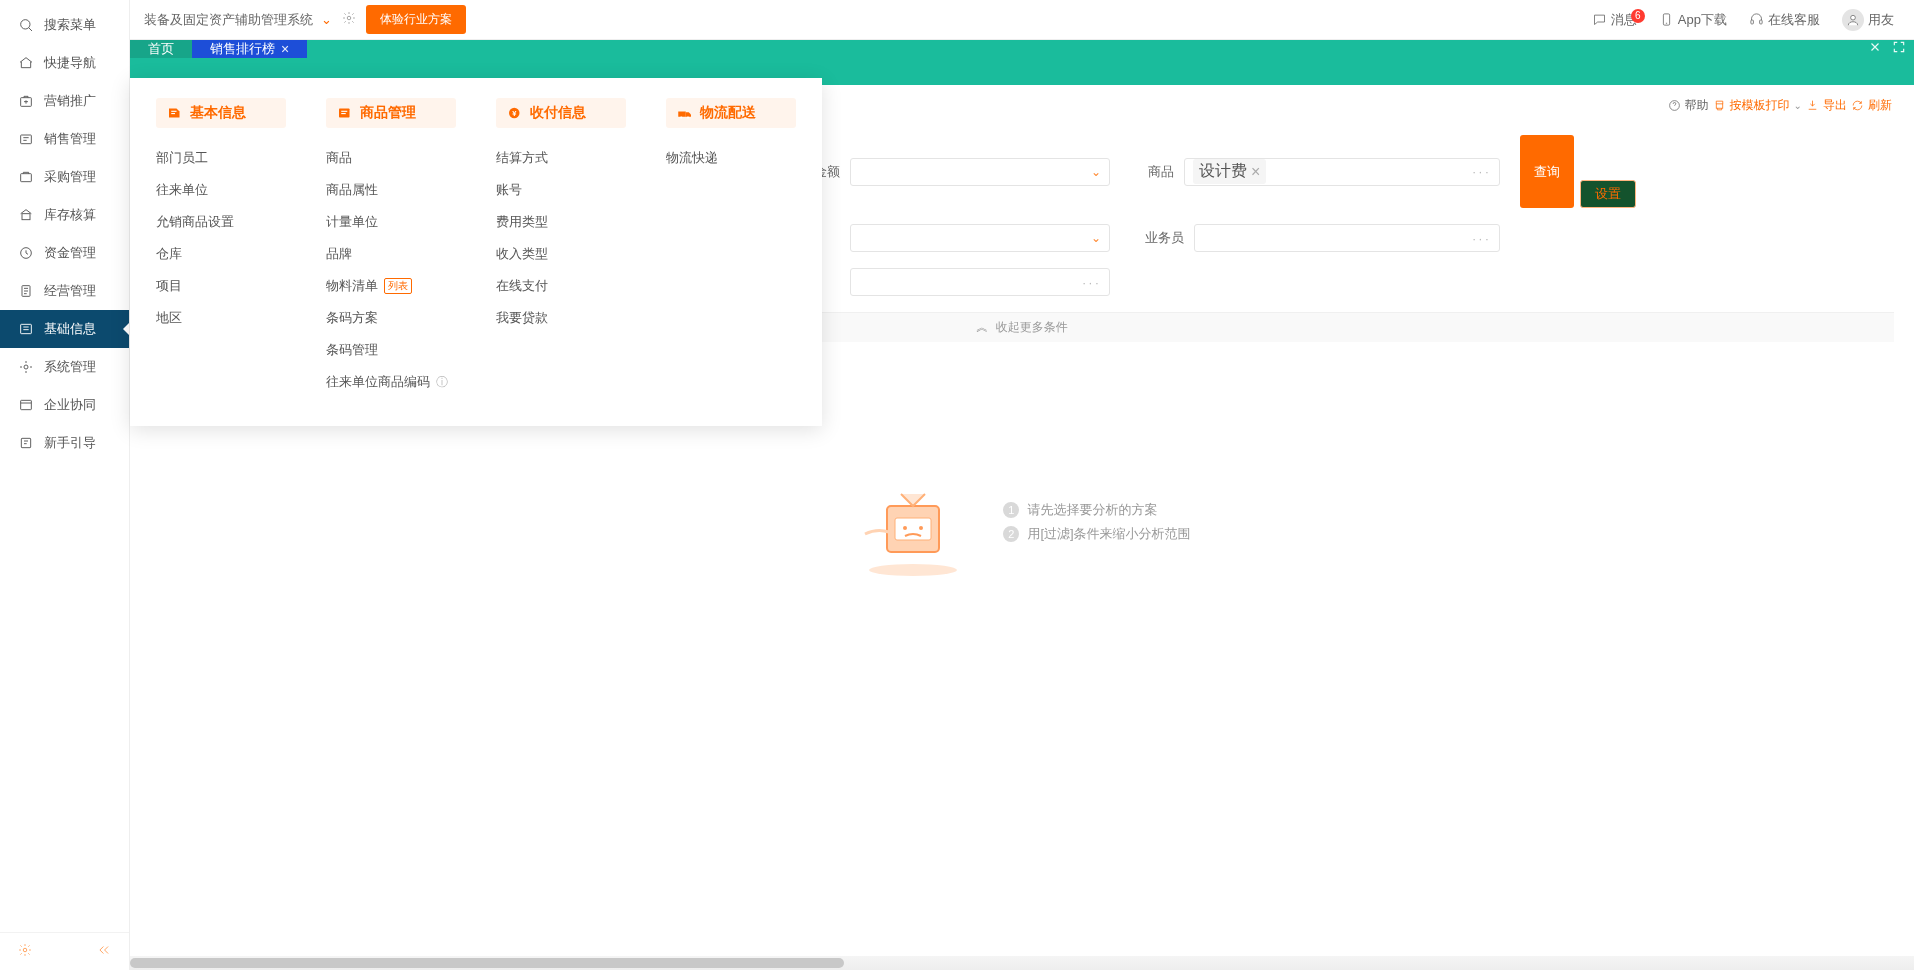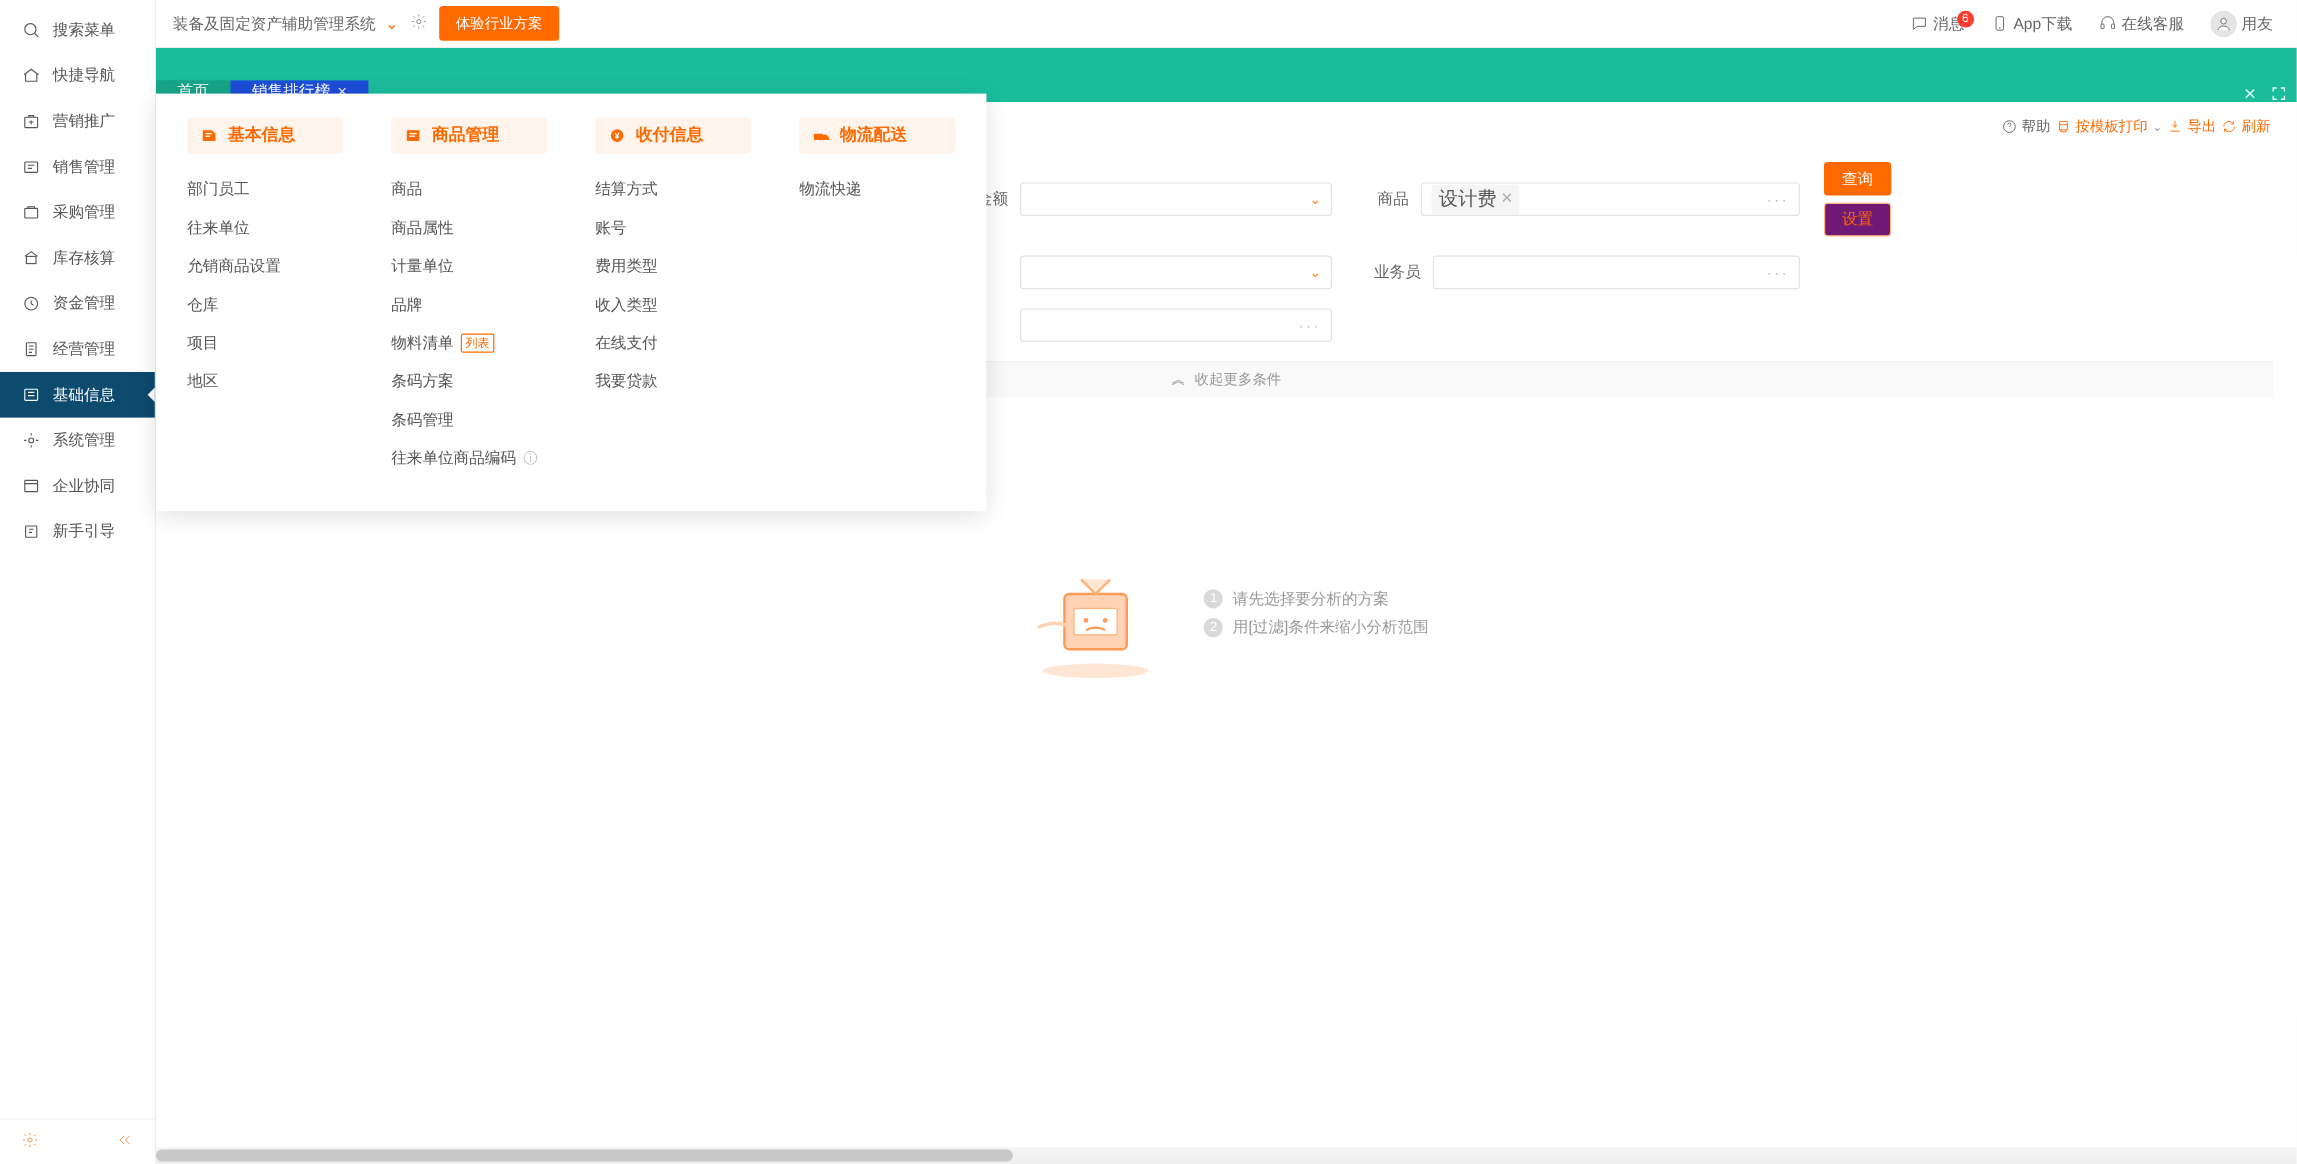--- a/index.html
+++ b/index.html
@@ -31,21 +31,21 @@
 .gear-top { color:#888; cursor:pointer; }
 .btn-orange { background:#ff6a00; color:#fff; border:none; padding:6px 14px; border-radius:3px; font-size:12px; cursor:pointer; }
 .top-spacer { flex:1; }
 .top-action { display:flex; align-items:center; gap:4px; color:#666; cursor:pointer; padding:0 6px; position:relative; }
 .top-action svg { width:15px; height:15px; stroke:currentColor; fill:none; stroke-width:1.3; }
 .badge { position:absolute; top:-2px; right:-2px; background:#ff3b30; color:#fff; border-radius:50%; width:14px; height:14px; font-size:10px; display:flex; align-items:center; justify-content:center; }
 .avatar { width:22px; height:22px; border-radius:50%; background:#e4e4e4; display:flex; align-items:center; justify-content:center; }
 .avatar svg { width:14px; height:14px; fill:#fff; }
 
 
-.tabs-row { height:45px; background:#1abc9c; display:flex; align-items:flex-end; position:relative; }
+.tabs-row { height:45px; background:#1abc9c; display:flex; align-items:flex-start; position:relative; }
 .tab { display:flex; align-items:center; padding:0 18px; color:#e8fbf6; cursor:pointer; gap:6px; font-size:13px; }
 .tab.home { background:#17a589; color:#fff; }
 .tab.active { background:#1d4ed8; color:#fff; }
 .tab-close { font-size:14px; opacity:.9; cursor:pointer; font-family: sans-serif; }
 .tabs-right { margin-left:auto; display:flex; align-items:center; gap:10px; padding-right:8px; color:#e8fbf6; }
 .tabs-right span { cursor:pointer; font-size:16px; display:flex; align-items:center; }
 
 
 .content { flex:1; position:relative; background:#fff; overflow:hidden; }
 .toolbar { position:absolute; top:12px; right:22px; display:flex; align-items:center; gap:4px; }
@@ -58,23 +58,23 @@
 .filter-area { padding:50px 20px 0 20px; }
 .filter-row { display:flex; align-items:center; gap:20px; margin-bottom:16px; }
 .filter-cell { display:flex; align-items:center; gap:10px; flex:1; min-width:0; }
 .filter-label { width:44px; text-align:right; color:#666; font-size:13px; flex-shrink:0; }
 .filter-label.wide { width: 54px; }
 .filter-input { flex:1; height:28px; border:1px solid #e4e4e4; border-radius:3px; display:flex; align-items:center; justify-content:space-between; padding:0 8px; color:#999; background:#fff; min-width:0; position:relative; }
 .filter-input .chev { color:#ff8a33; font-size:12px; }
 .filter-input .ell { color:#bbb; letter-spacing:2px; cursor:pointer; }
 .tag { background:#f5f5f5; border-radius:3px; padding:2px 6px; color:#555; font-size:16px; display:inline-flex; align-items:center; gap:4px; }
 .tag .x { color:#aaa; cursor:pointer; font-family: sans-serif; }
-.right-btns { display:flex; flex-direction:column; gap:6px; }
+.right-btns { display:flex; gap:6px; }
 .btn-query { background:#ff6a00; color:#fff; border:none; padding:5px 14px; border-radius:3px; cursor:pointer; font-size:13px; }
-.btn-set { background:#701a75; color:#ff6a00; border:1px solid #ffb580; padding:4px 14px; border-radius:3px; cursor:pointer; font-size:13px; }
+.btn-set { background:#14532d; color:#ff6a00; border:1px solid #ffb580; padding:4px 14px; border-radius:3px; cursor:pointer; font-size:13px;margin-top:45px; }
 
 .collapse-bar { text-align:center; padding:6px 0; background:#f9f9f9; border-top:1px solid #f0f0f0; color:#999; font-size:12px; cursor:pointer; margin-top:14px; }
 .collapse-bar .arr { margin-right:4px; }
 
 
 .empty-state { display:flex; align-items:center; justify-content:center; gap:30px; margin-top:120px; }
 .empty-illus { width:120px; height:120px; }
 .empty-steps { }
 .step { display:flex; align-items:center; gap:8px; color:#999; font-size:13px; margin:6px 0; }
 .step .num { width:16px; height:16px; border-radius:50%; background:#d9d9d9; color:#fff; font-size:11px; display:flex; align-items:center; justify-content:center; }

